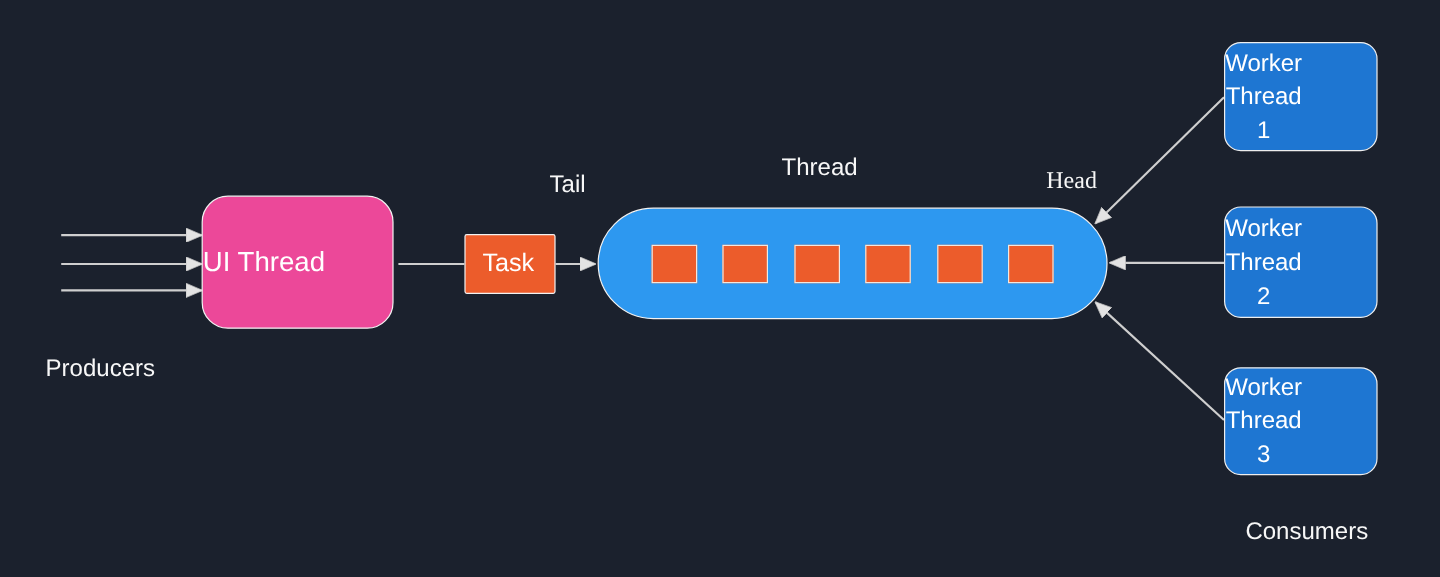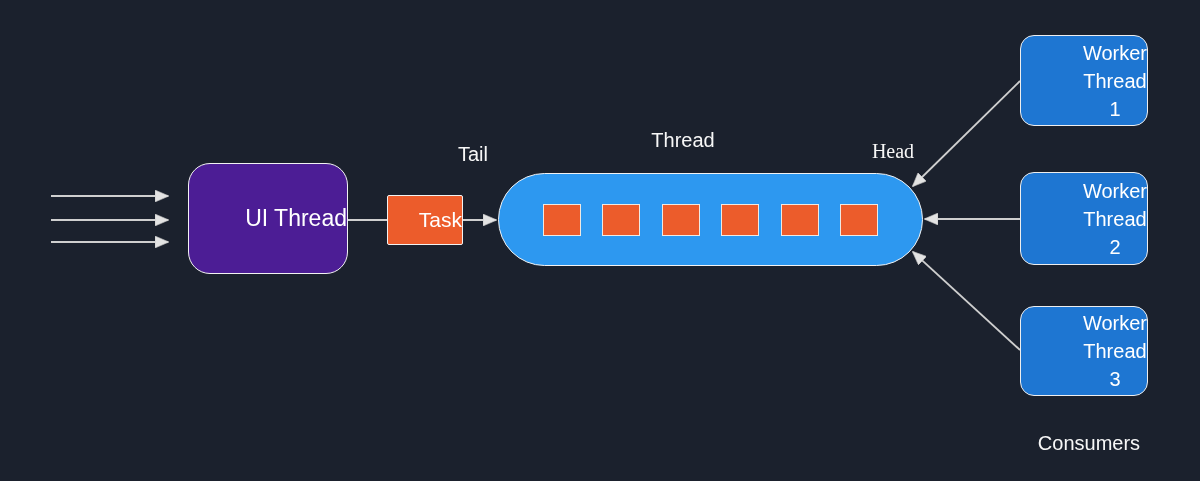--- a/index.html
+++ b/index.html
@@ -21,34 +21,34 @@
     left: 0;
     top: 0;
     width: 1200px;
     height: 481px;
     pointer-events: none;
   }
   .node {
     position: absolute;
     display: flex;
     align-items: center;
-    justify-content: flex-end;
+    justify-content: flex-start;
     box-sizing: border-box;
     text-align: center;
   }
   .node-label {
     white-space: pre-line;
     color: #ffffff;
   }
   .ui-thread {
-    left: 188px;
+    left: 168px;
     top: 163px;
     width: 160px;
     height: 111px;
-    background: #4c1d95;
+    background: #ec4899;
     border: 1.5px solid #f2f2f2;
     border-radius: 22px;
     font-size: 23px;
   }
   .task {
     left: 387px;
     top: 195px;
     width: 76px;
     height: 50px;
     background: #ec5c2b;
@@ -153,15 +153,16 @@
   </div>
   <div class="node worker worker-3">
     <span class="node-label">Worker
 Thread
 3</span>
   </div>
 
   <div class="diagram-label lbl-tail">Tail</div>
   <div class="diagram-label lbl-queue">Thread</div>
   <div class="diagram-label lbl-head">Head</div>
+  <div class="diagram-label lbl-producers">Producers</div>
   <div class="diagram-label lbl-consumers">Consumers</div>
 
 </div>
 
 </body></html>

